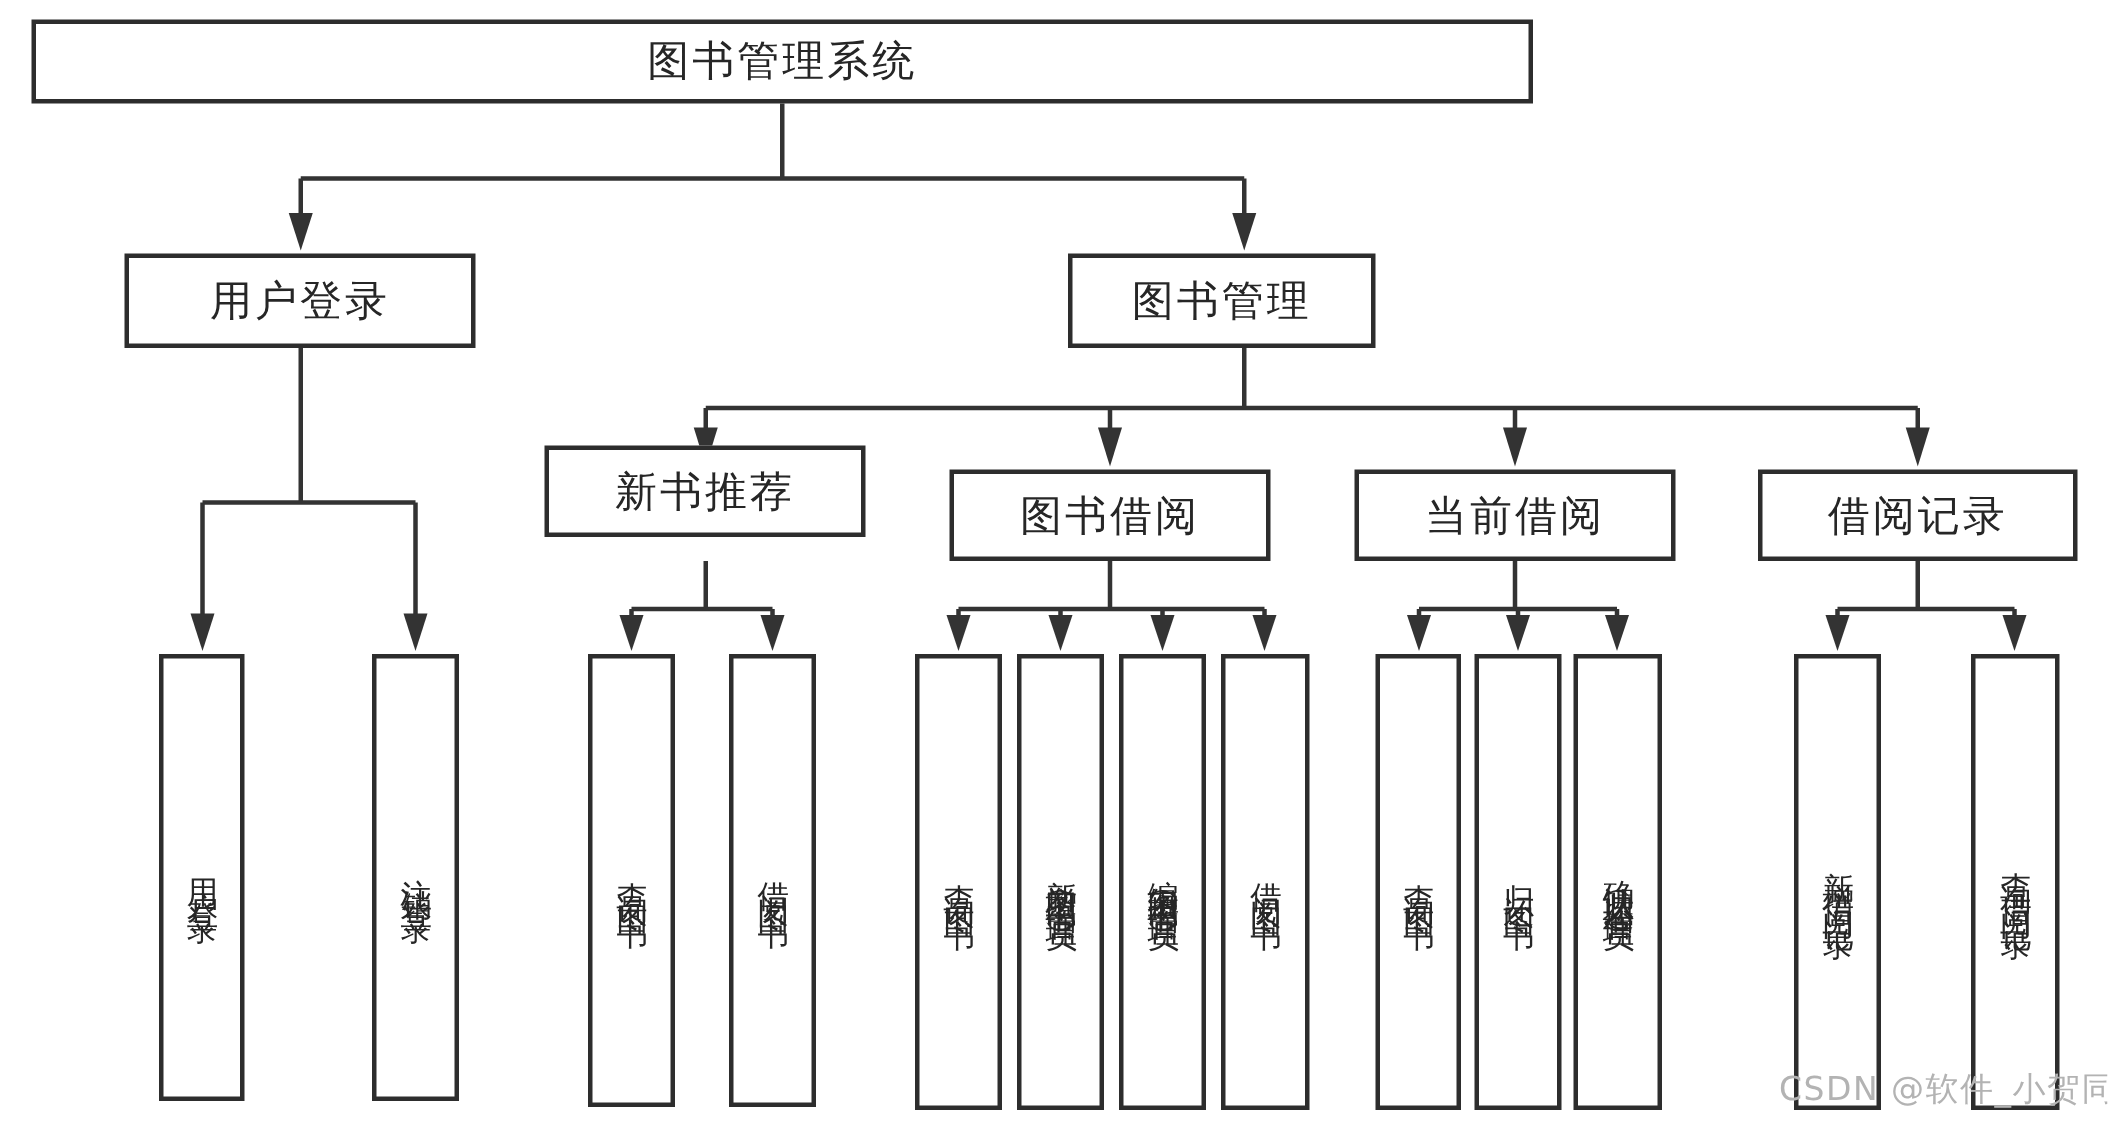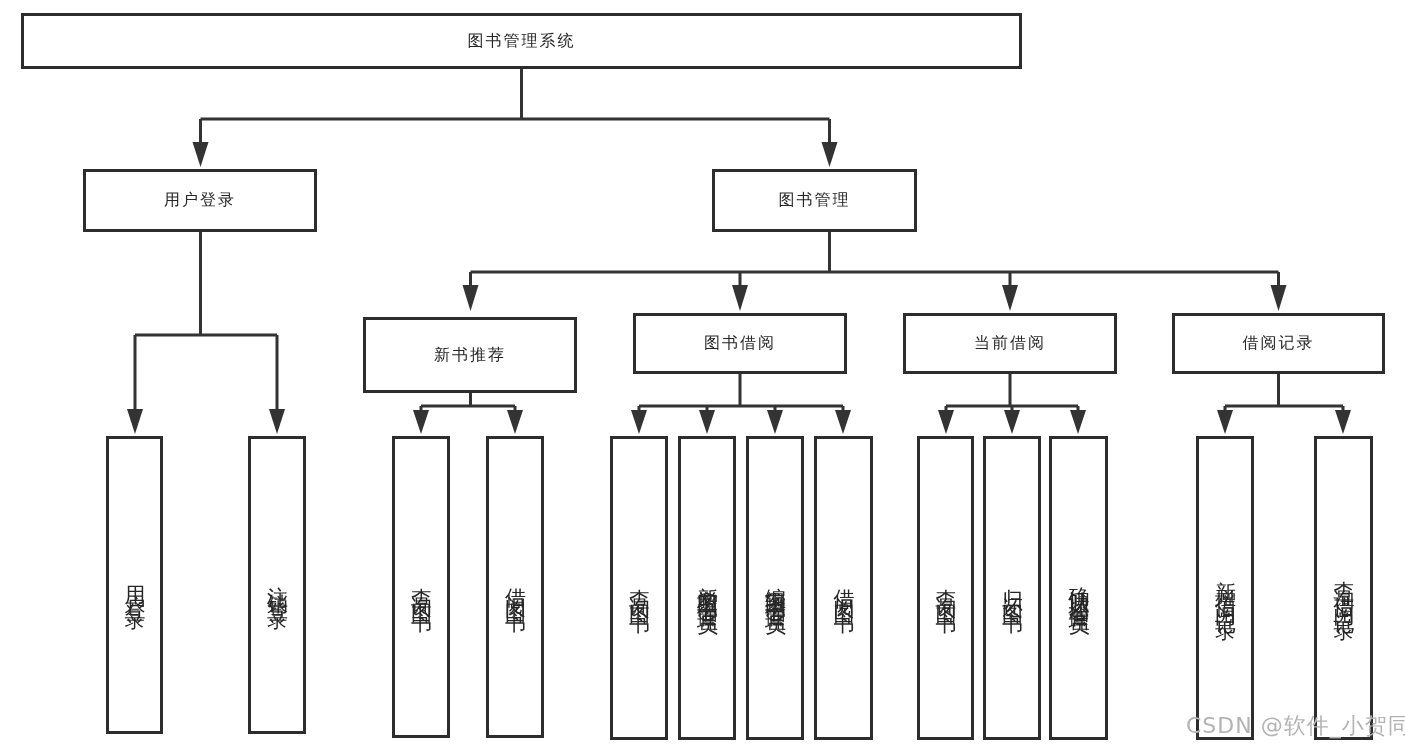--- a/index.html
+++ b/index.html
@@ -26,21 +26,21 @@
   .connector-layer polygon{fill:var(--line);stroke:none;}
   .node{
     position:absolute;
     border:3px solid var(--box-border);
     background:var(--background);
     display:flex;align-items:center;justify-content:center;
     color:var(--text);
     z-index:1;
   }
   .hnode{
-    font-size:16px;
+    font-size:28px;
     letter-spacing:2px;
     white-space:nowrap;
   }
   .vnode .vlabel{
     writing-mode:vertical-rl;
     text-orientation:mixed;
     font-size:21px;
     letter-spacing:8px;
     line-height:1;
     white-space:nowrap;
@@ -102,21 +102,21 @@
       <polygon points="1217,410 1233,410 1225,434"></polygon>
       <polygon points="1335,410 1351,410 1343,434"></polygon>
     </g>
   </svg>
 
   <div class="node hnode" style="left:21px;top:13px;width:1001px;height:56px;">图书管理系统</div>
 
   <div class="node hnode" style="left:83px;top:169px;width:234px;height:63px;">用户登录</div>
   <div class="node hnode" style="left:712px;top:169px;width:205px;height:63px;">图书管理</div>
 
-  <div class="node hnode" style="left:363px;top:317px;width:214px;height:76px;">新书推荐</div>
+  <div class="node hnode" style="left:363px;top:297px;width:214px;height:61px;">新书推荐</div>
   <div class="node hnode" style="left:903px;top:313px;width:214px;height:61px;">当前借阅</div>
   <div class="node hnode" style="left:633px;top:313px;width:214px;height:61px;">图书借阅</div>
   <div class="node hnode" style="left:1172px;top:313px;width:213px;height:61px;">借阅记录</div>
 
   <div class="node vnode" style="left:106px;top:436px;width:57px;height:298px;">
     <span class="vlabel">用户登录</span>
   </div>
   <div class="node vnode" style="left:248px;top:436px;width:58px;height:298px;">
     <span class="vlabel">注销登录</span>
   </div>

